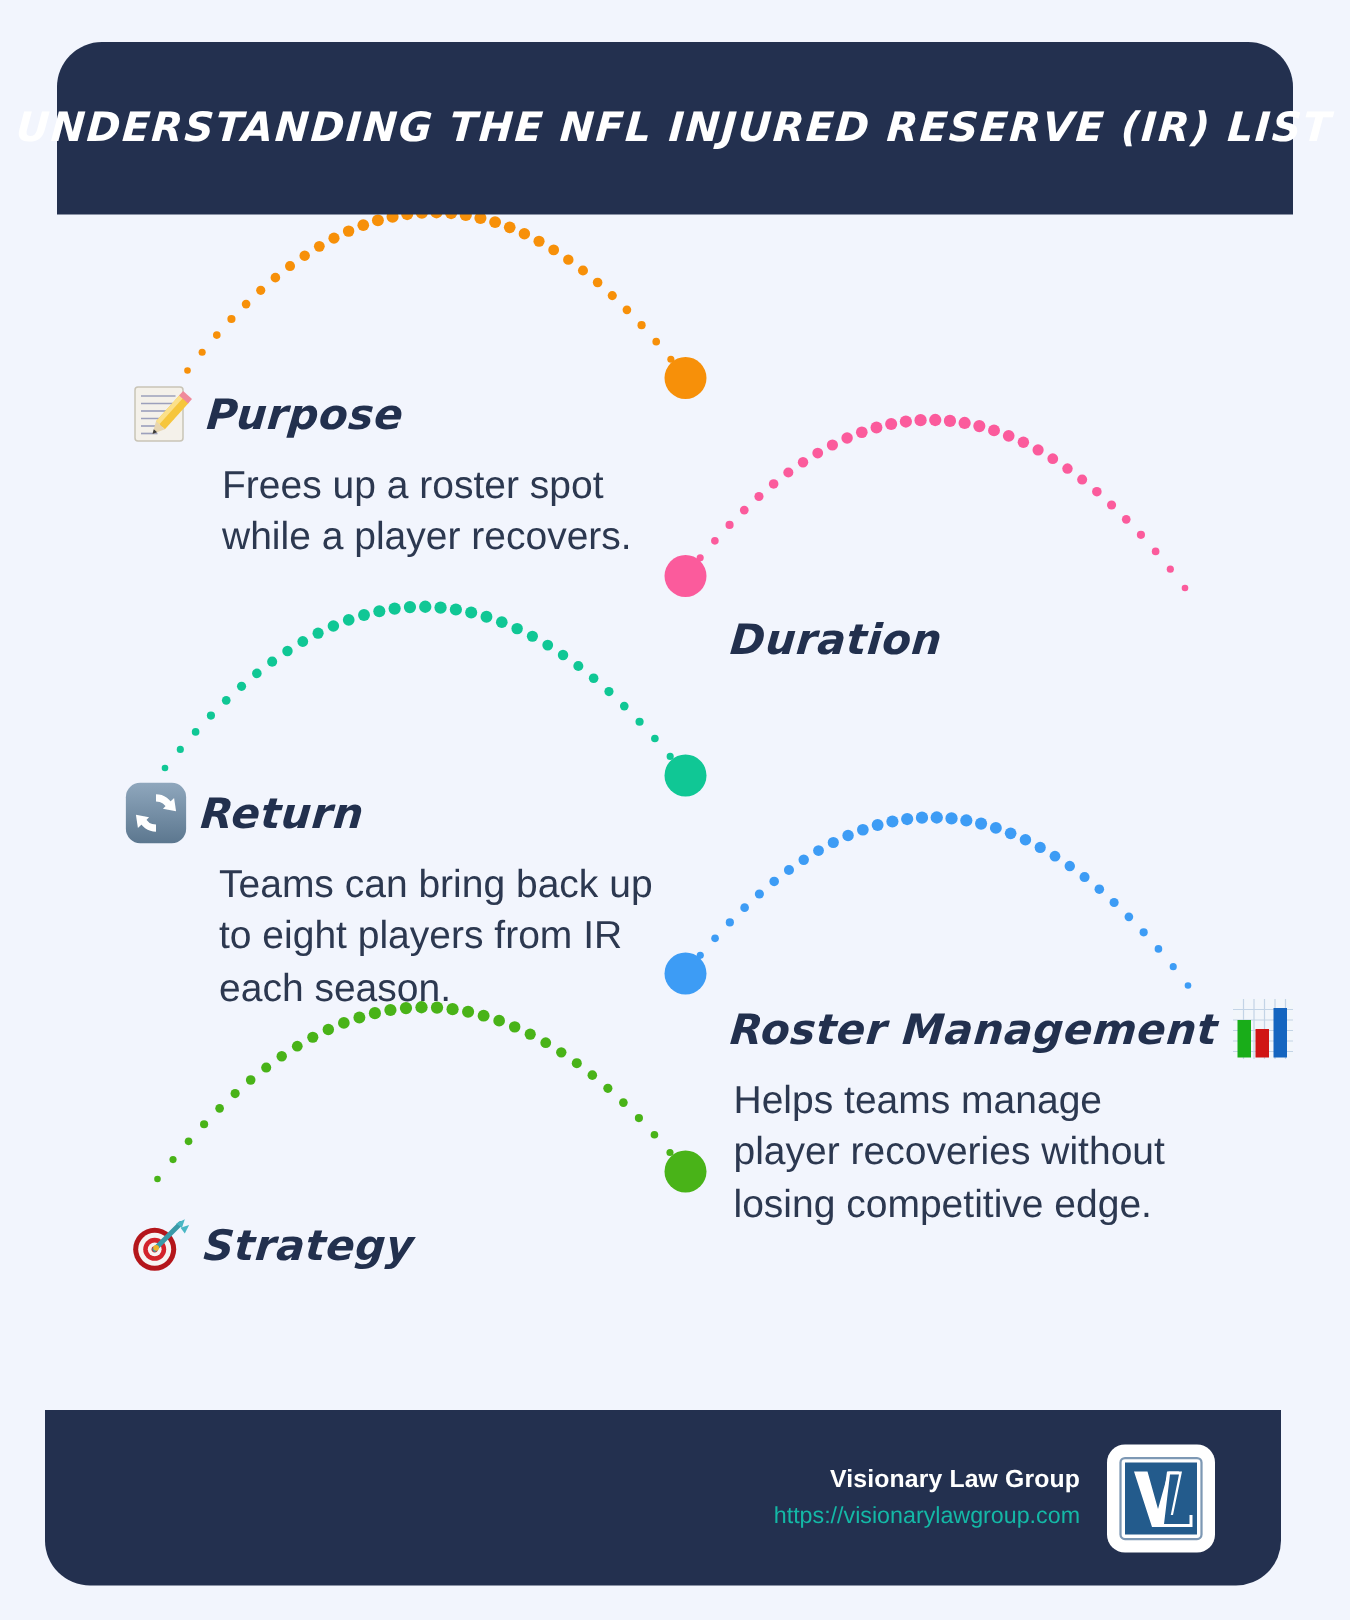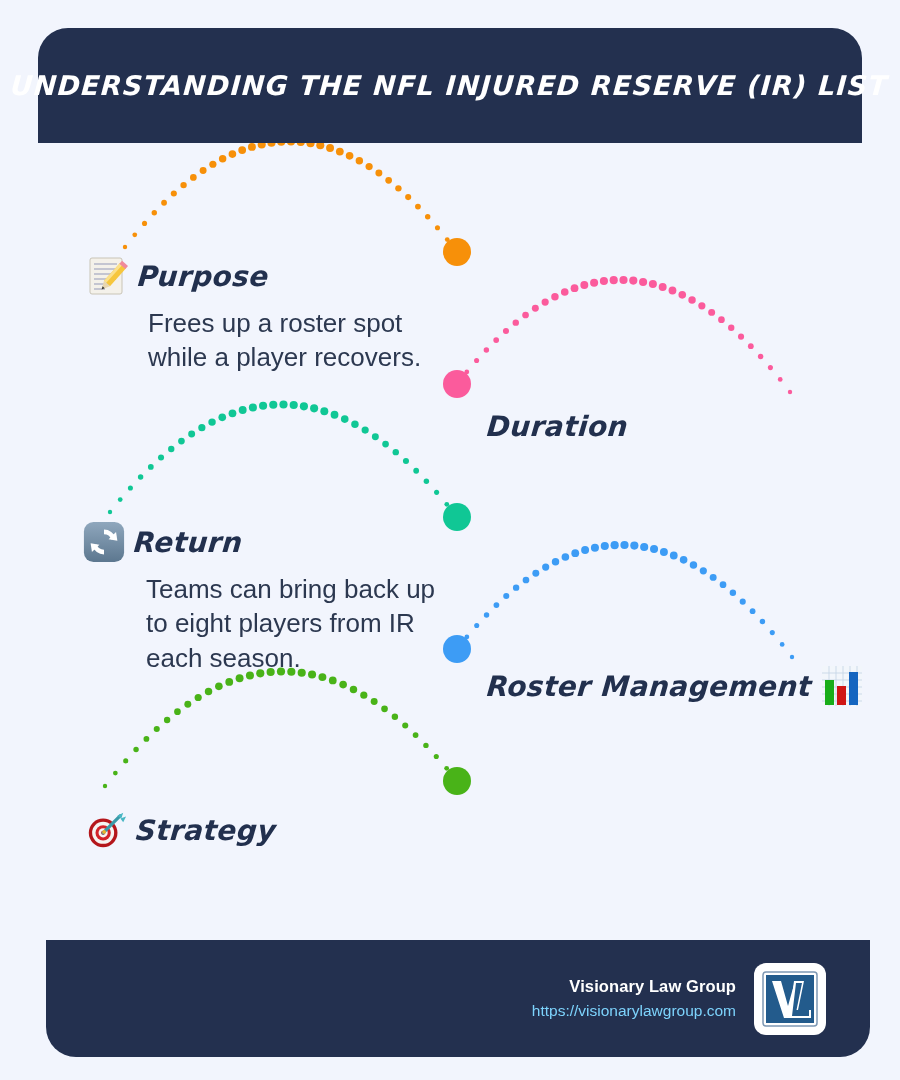--- a/index.html
+++ b/index.html
@@ -31,40 +31,40 @@
     font-weight:bold;
     font-size:27px;
     letter-spacing:1.2px;
     transform:skewX(-4deg);
     white-space:nowrap;
   }
 
   
   .footer-band {
     position:absolute;
-    left:46px; top:940px;
+    left:30px; top:940px;
     width:824px; height:117px;
     background:#23304f;
     border-radius:0 0 30px 30px;
   }
   .footer-inner {
     position:absolute;
     right:44px; top:0; height:117px;
     display:flex; align-items:center; gap:18px;
   }
   .footer-text { text-align:right; }
   .footer-brand {
     color:#ffffff;
     font-size:16.5px;
     font-weight:bold;
     letter-spacing:0.1px;
     line-height:1.5;
   }
   .footer-url {
-    color:#7dd3fc;
+    color:#14b8a6;
     font-size:15.5px;
     line-height:1.55;
   }
   .footer-logo {
     width:72px; height:72px;
     background:#ffffff;
     border-radius:12px;
     display:flex; align-items:center; justify-content:center;
     flex:none;
   }
@@ -401,20 +401,21 @@
             <line x1="23" y1="2" x2="23" y2="42"></line>
             <line x1="30" y1="2" x2="30" y2="42"></line>
             <line x1="37" y1="2" x2="37" y2="42"></line>
           </g>
           <rect x="5" y="16" width="9" height="25" fill="#19ad19"></rect>
           <rect x="17" y="22" width="9" height="19" fill="#d01515"></rect>
           <rect x="29" y="8" width="9" height="33" fill="#1565c0"></rect>
         </svg>
       </span>
     </div>
+    <div class="sec-body">Helps teams manage player recoveries without losing competitive edge.</div>
   </div>
 
   <div class="section sec-strategy">
     <div class="sec-head">
       <span class="sec-icon">
         <svg width="46" height="46" viewBox="0 0 46 46">
           <circle cx="20" cy="26" r="15" fill="#b4161b"></circle>
           <circle cx="20" cy="26" r="11.5" fill="#f6f4f2"></circle>
           <circle cx="20" cy="26" r="8" fill="#d3232a"></circle>
           <circle cx="20" cy="26" r="4.8" fill="#f6f4f2"></circle>

